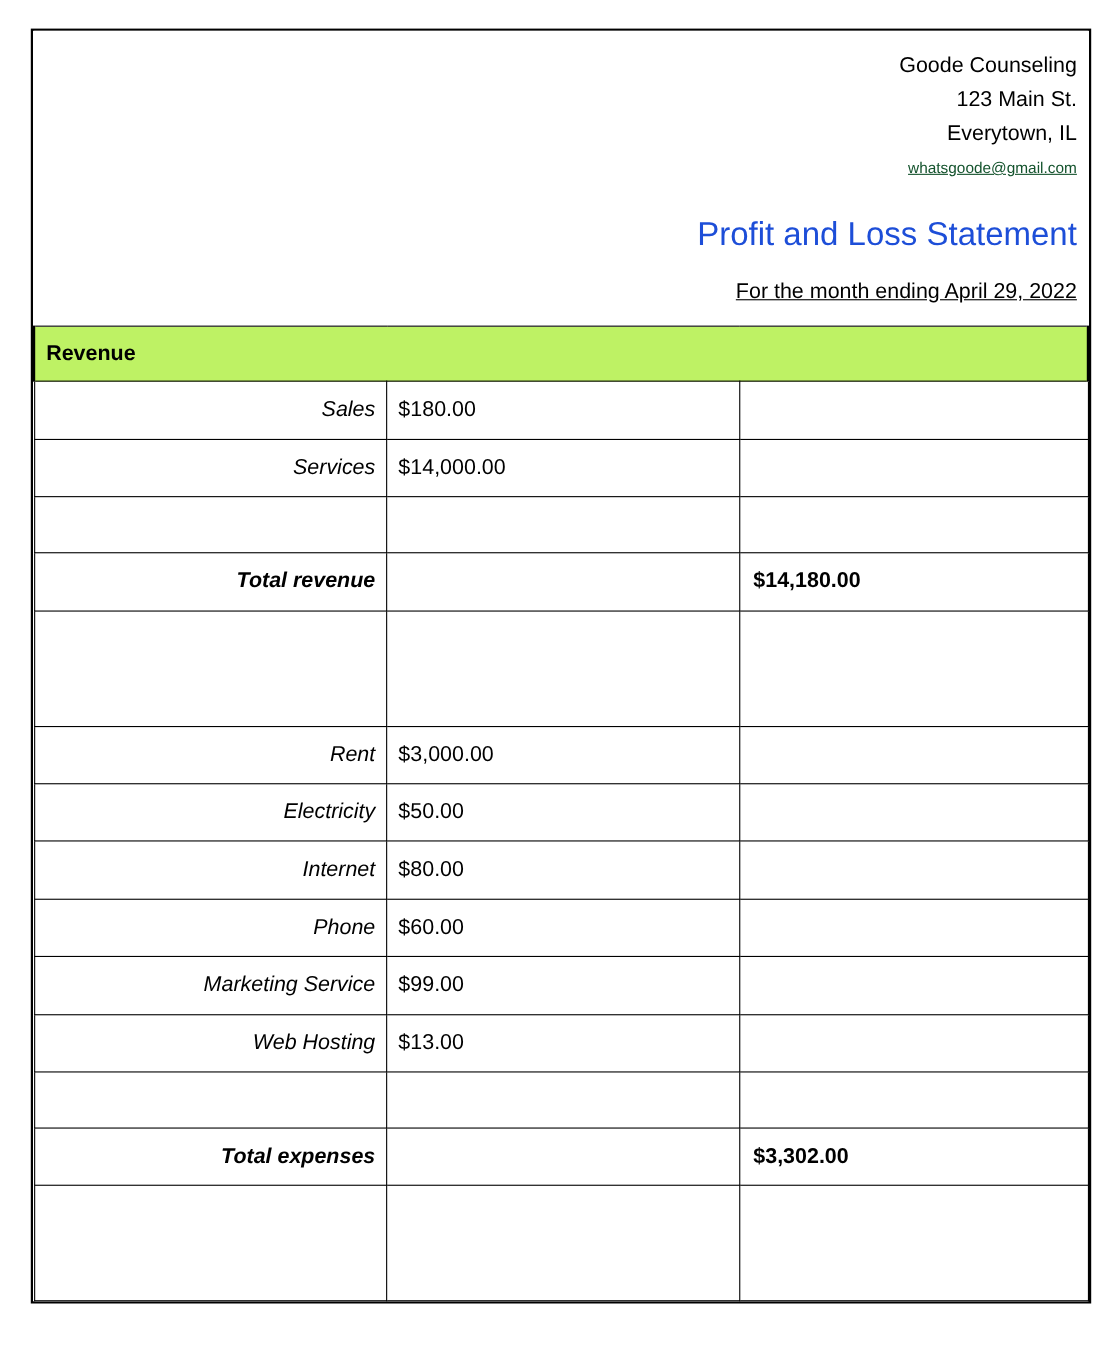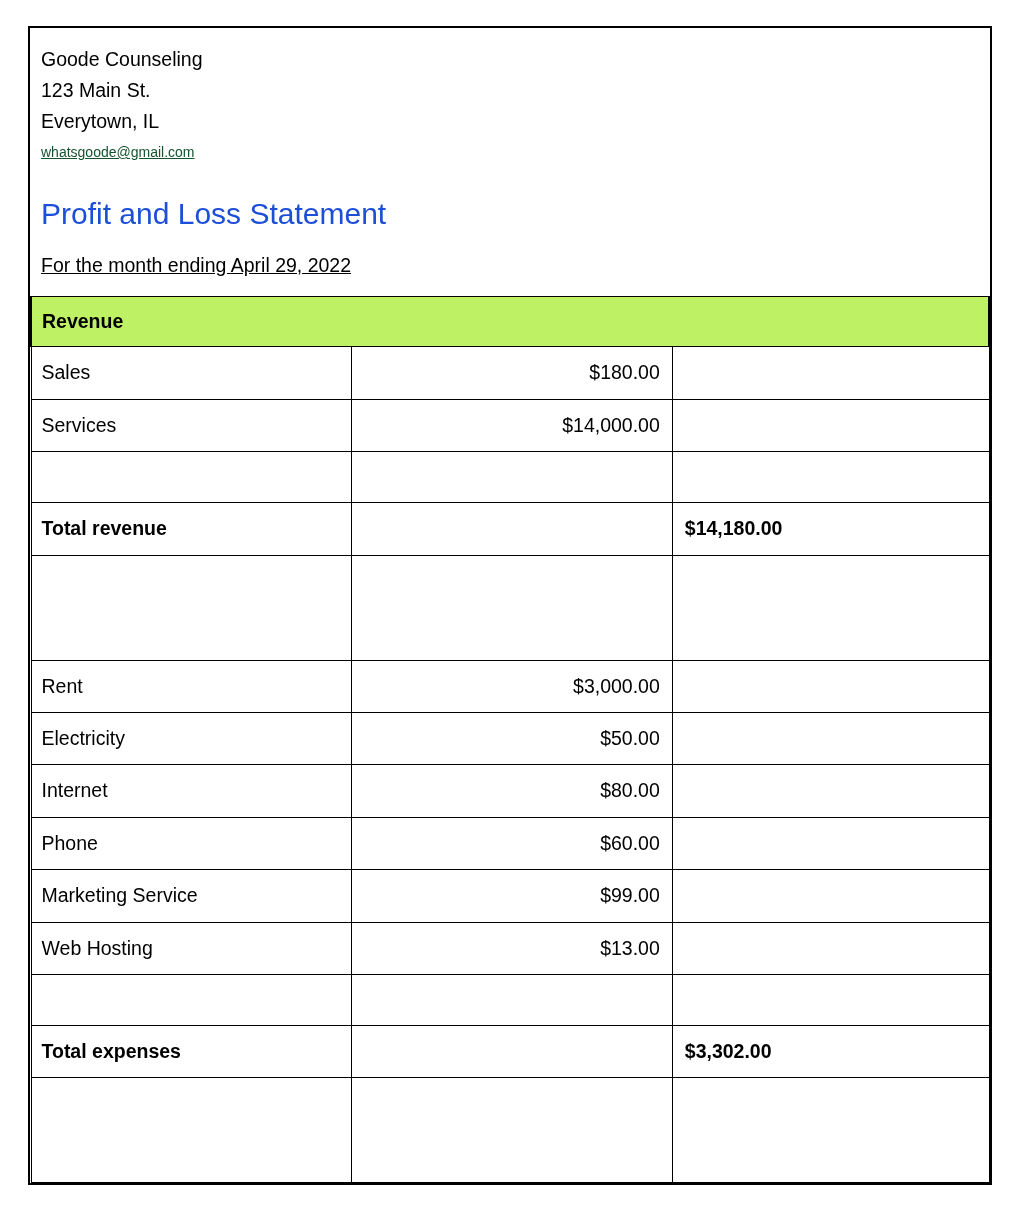--- a/index.html
+++ b/index.html
@@ -48,21 +48,21 @@
     vertical-align: middle;
     font-size: 19.5px;
     line-height: 1.2;
     background: #ffffff;
   }
 
   
   td.header-cell {
     border: none;
     border-bottom: 1.6px solid #000000;
-    text-align: left;
+    text-align: right;
     padding: 16px 10px 18px 10px;
   }
 
   .org-line {
     font-size: 19.5px;
     line-height: 31px;
     color: #000000;
   }
 
   .email-link {
@@ -95,25 +95,26 @@
     background: #bef264;
     font-weight: bold;
     font-size: 19.5px;
     padding: 13px 10px 13px 10px;
     border-left: 2px solid #000000;
     border-right: 2px solid #000000;
   }
 
   
   td.label {
+    text-align: right;
+    padding: 14px 10px 14px 10px;
+    font-style: italic;
+  }
+  td.amount {
     text-align: left;
-    padding: 14px 10px 14px 10px;
-  }
-  td.amount {
-    text-align: right;
     padding: 14px 12px 14px 10px;
   }
   td.total-col {
     text-align: left;
     padding: 14px 10px 14px 12px;
   }
 
   tr.total-row td.label,
   tr.total-row td.total-col {
     font-weight: bold;

